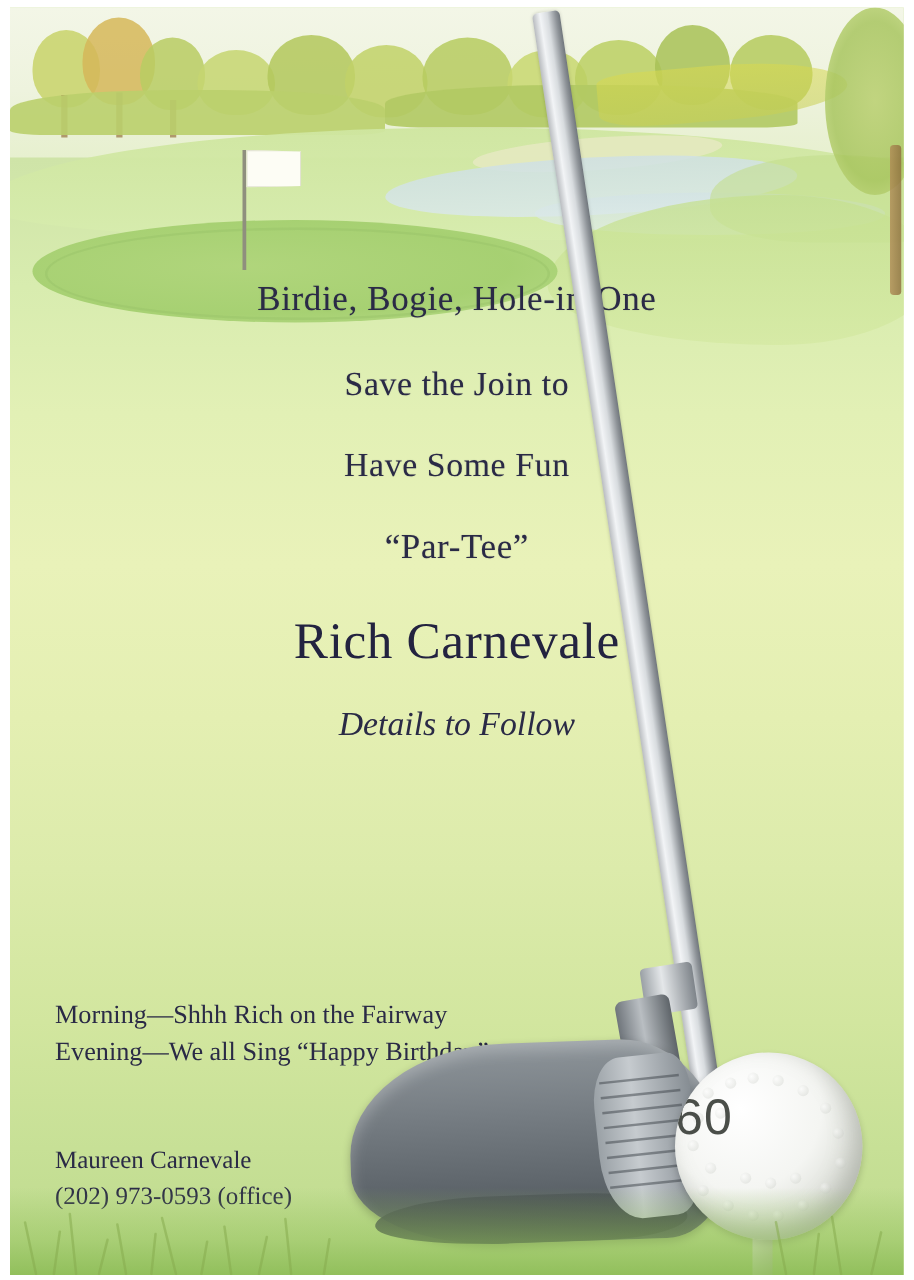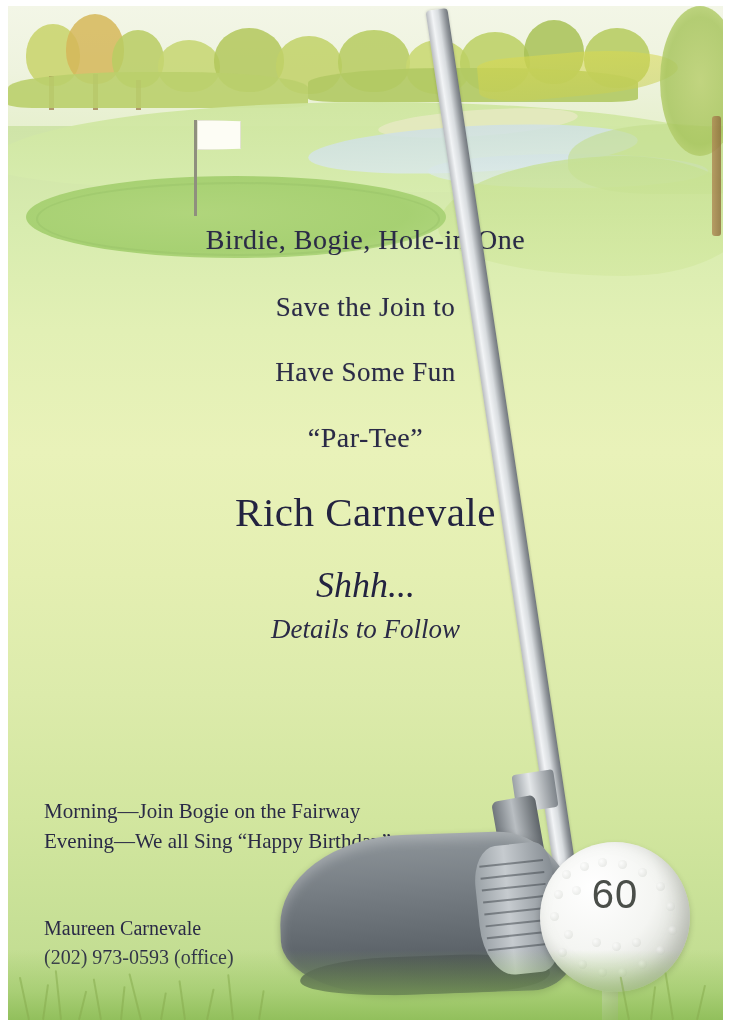--- a/index.html
+++ b/index.html
@@ -290,21 +290,21 @@
     position: absolute;
     width: 9px; height: 9px;
     border-radius: 50%;
     background: radial-gradient(circle at 35% 35%, rgba(255,255,255,0.75), rgba(170,175,165,0.55));
     opacity: 0.55;
   }
   .ball-number {
     position: absolute;
     left: 0; top: 30px;
     width: 150px;
-    text-align: center;
+    text-align: left;
     font-family: "Liberation Sans", sans-serif;
     font-size: 40px;
     color: #4a4e49;
     letter-spacing: 1px;
   }
   .tee {
     position: absolute;
     left: 594px;
     top: 978px;
     width: 16px;
@@ -413,26 +413,25 @@
 
     <div class="right-tree"></div>
     <div class="right-trunk"></div>
 
     <div class="invite-text">
       <p class="line l1">Birdie, Bogie, Hole-in-One</p>
       <p class="line">Save the Join to</p>
       <p class="line">Have Some Fun</p>
       <p class="line quote">“Par-Tee”</p>
       <p class="honoree">Rich Carnevale</p>
-      <p class="shhh">Shhh...</p>
       <p class="details">Details to Follow</p>
     </div>
 
     <div class="notes">
-      <div>Morning—Join Bogie on the Fairway</div>
+      <div>Morning—Shhh Rich on the Fairway</div>
       <div>Evening—We all Sing “Happy Birthday”</div>
     </div>
 
     <div class="contact">
       <div>Maureen Carnevale</div>
       <div>(202) 973-0593 (office)</div>
     </div>
 
     <div class="shaft"></div>
     <div class="ferrule"></div>

